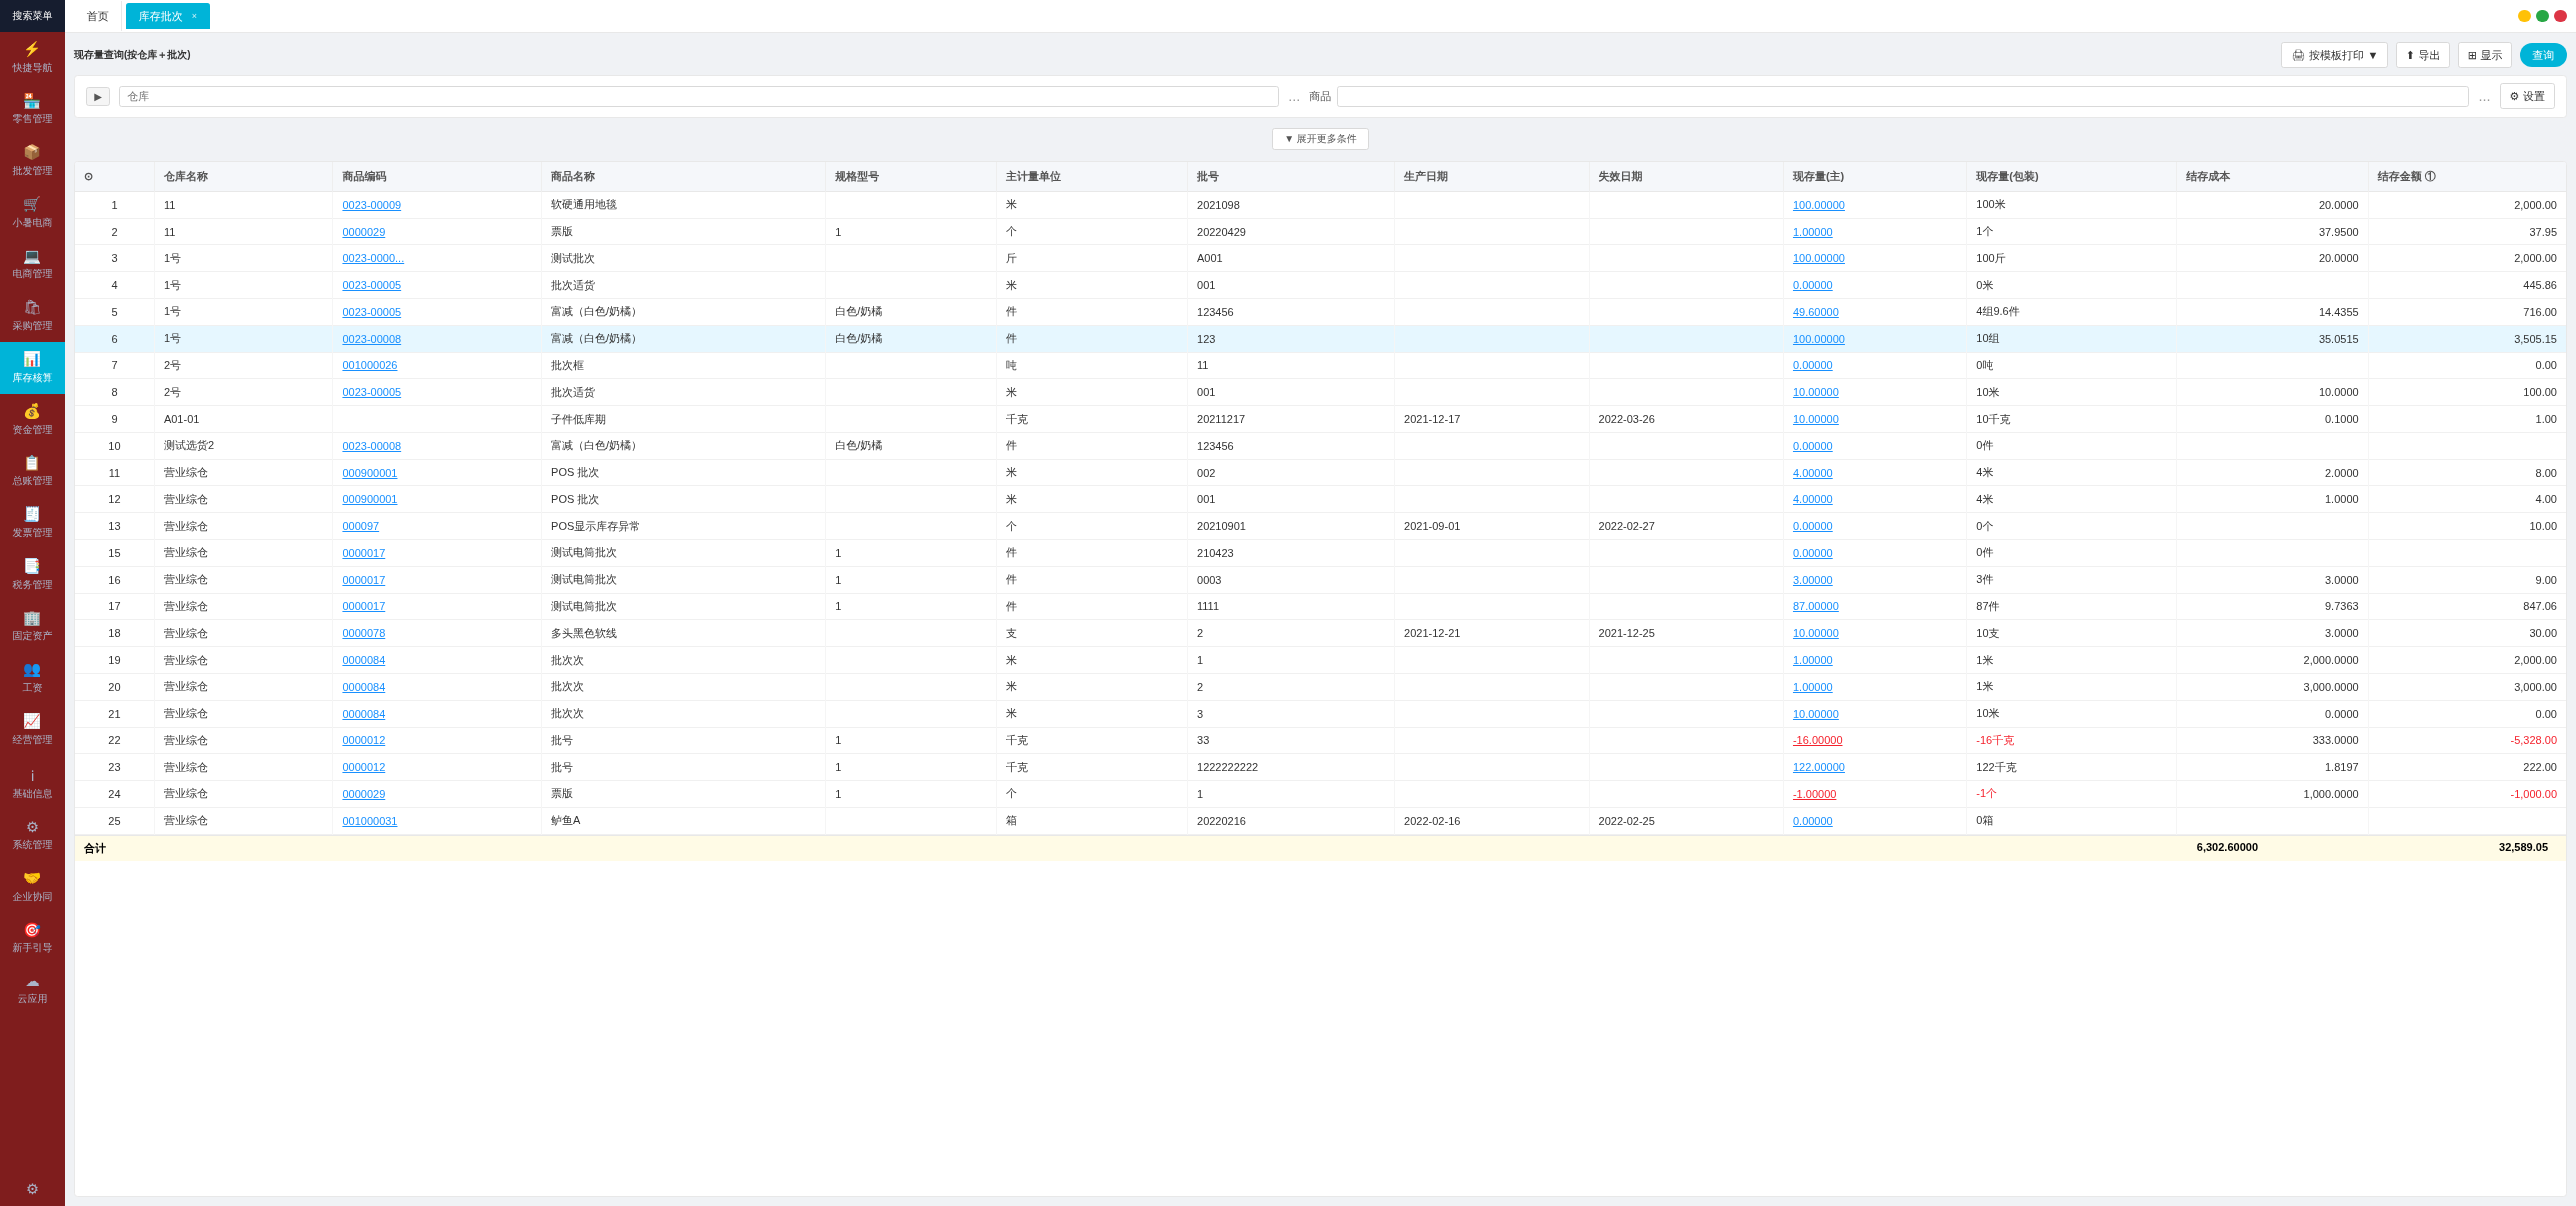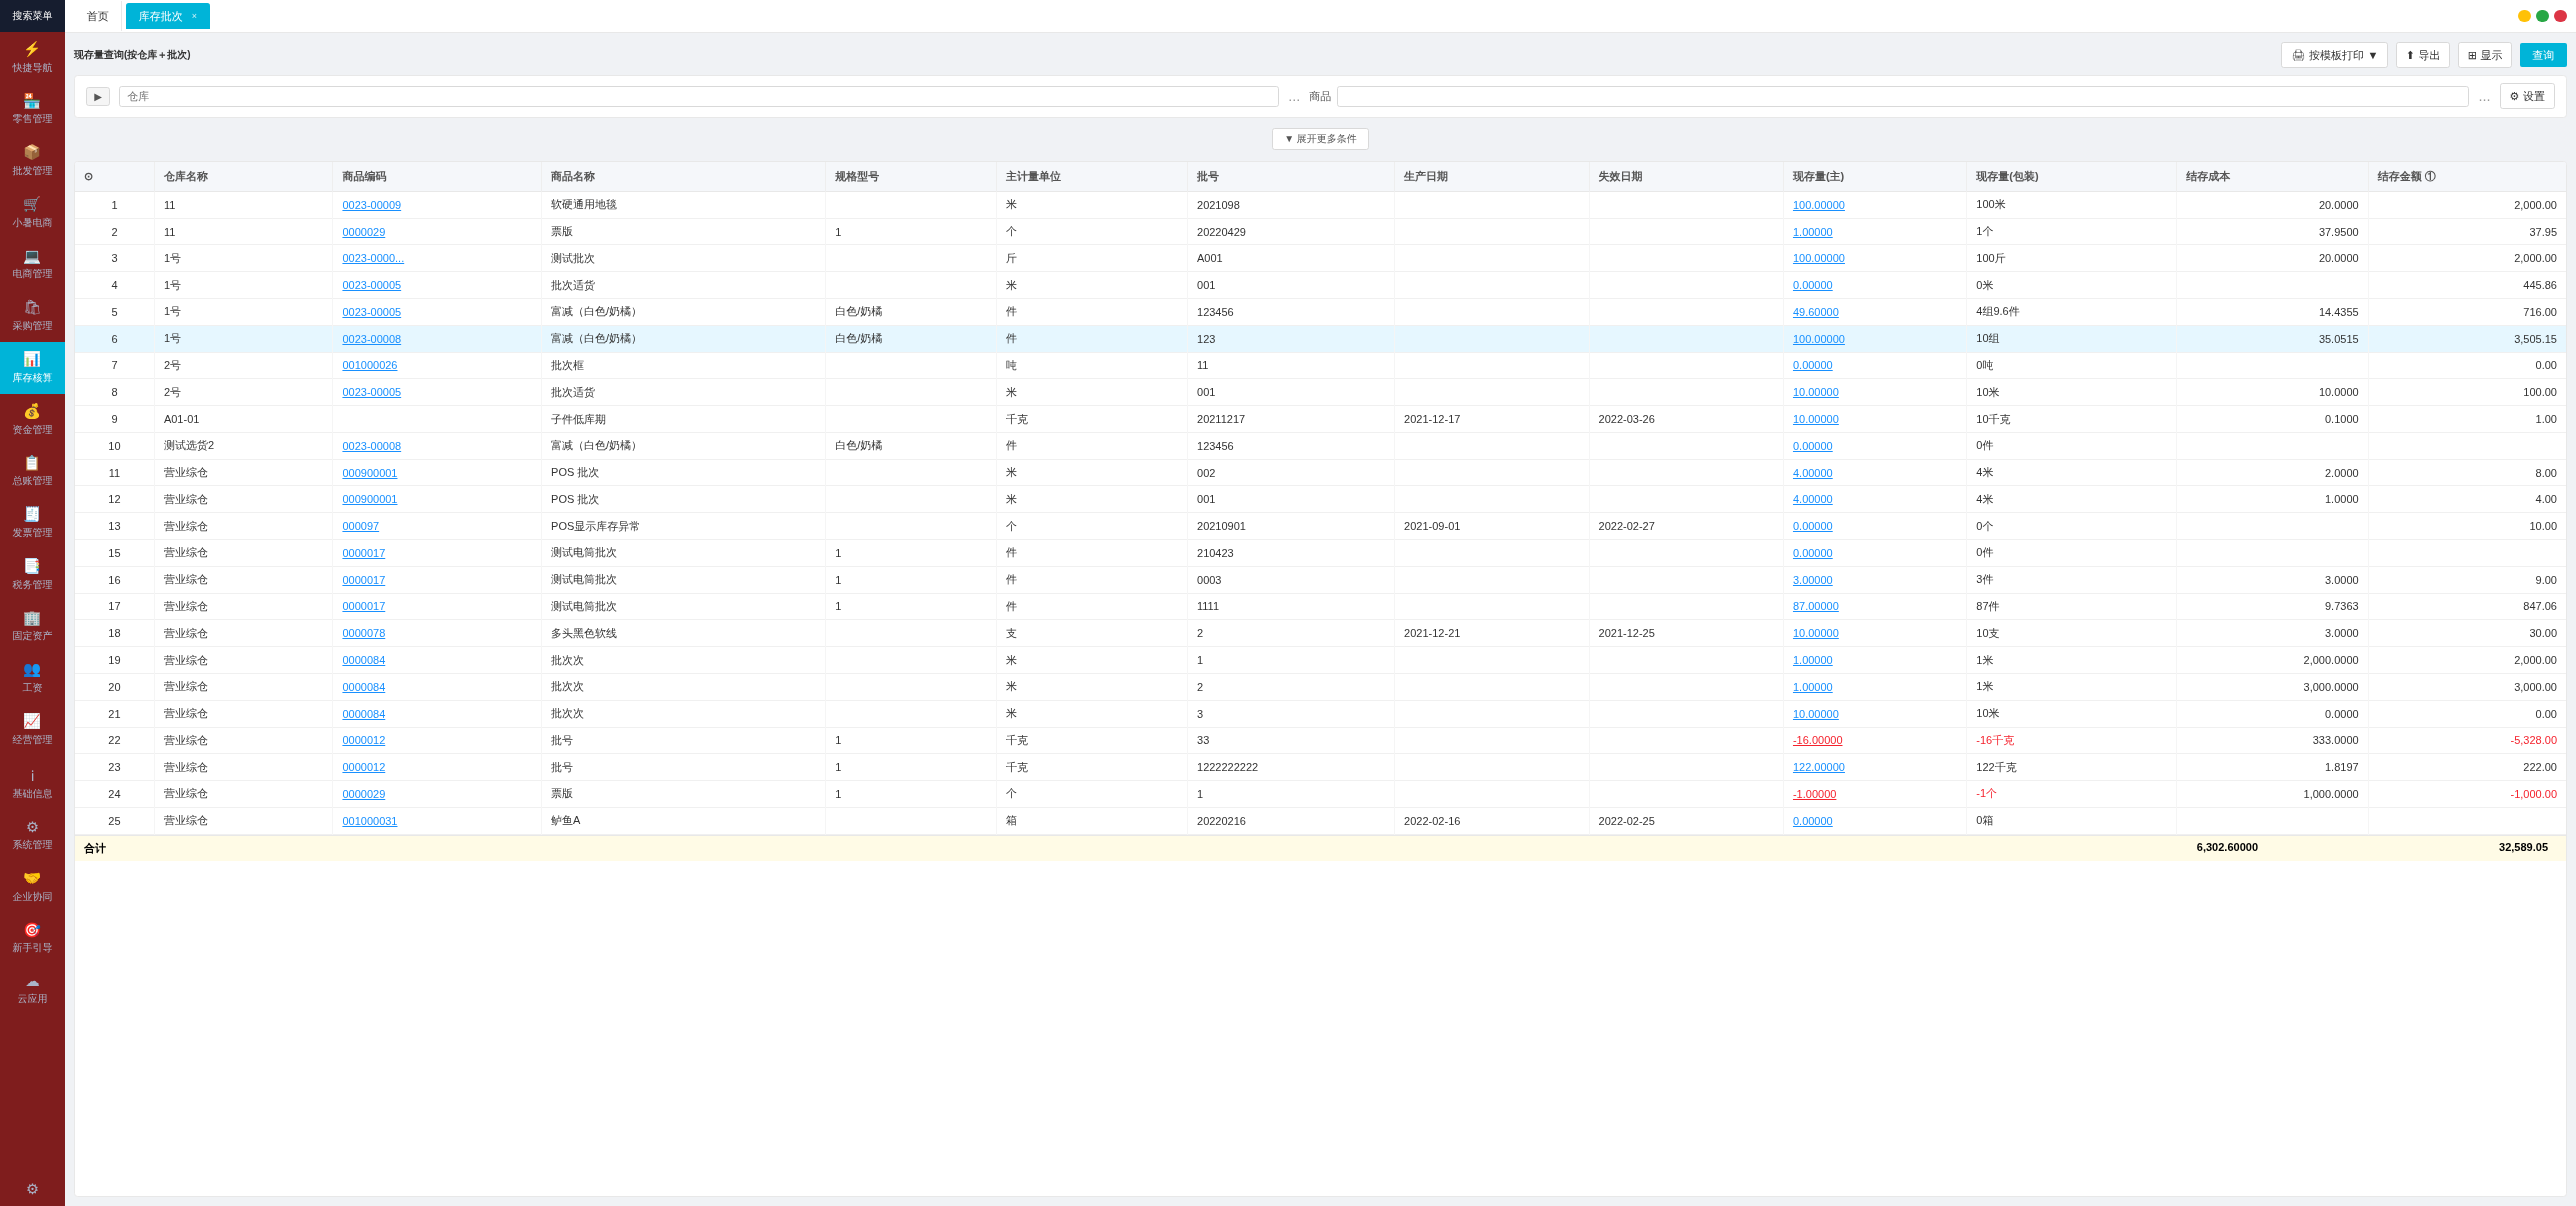--- a/index.html
+++ b/index.html
@@ -143,21 +143,21 @@
       border-radius: 2.7px;
       cursor: pointer;
       font-size: 11px;
       color: #333;
     }
     .btn-primary {
       background: #00b4d8;
       color: #fff;
       border: none;
       padding: 4.5px 12.7px;
-      border-radius: 2px;
+      border-radius: 12px;
       cursor: pointer;
       font-size: 11px;
     }
 
     
     .filter-bar {
       background: #fff;
       border: 0.9px solid #e8e8e8;
       border-radius: 3.6px;
       padding: 7.2px 11px;

